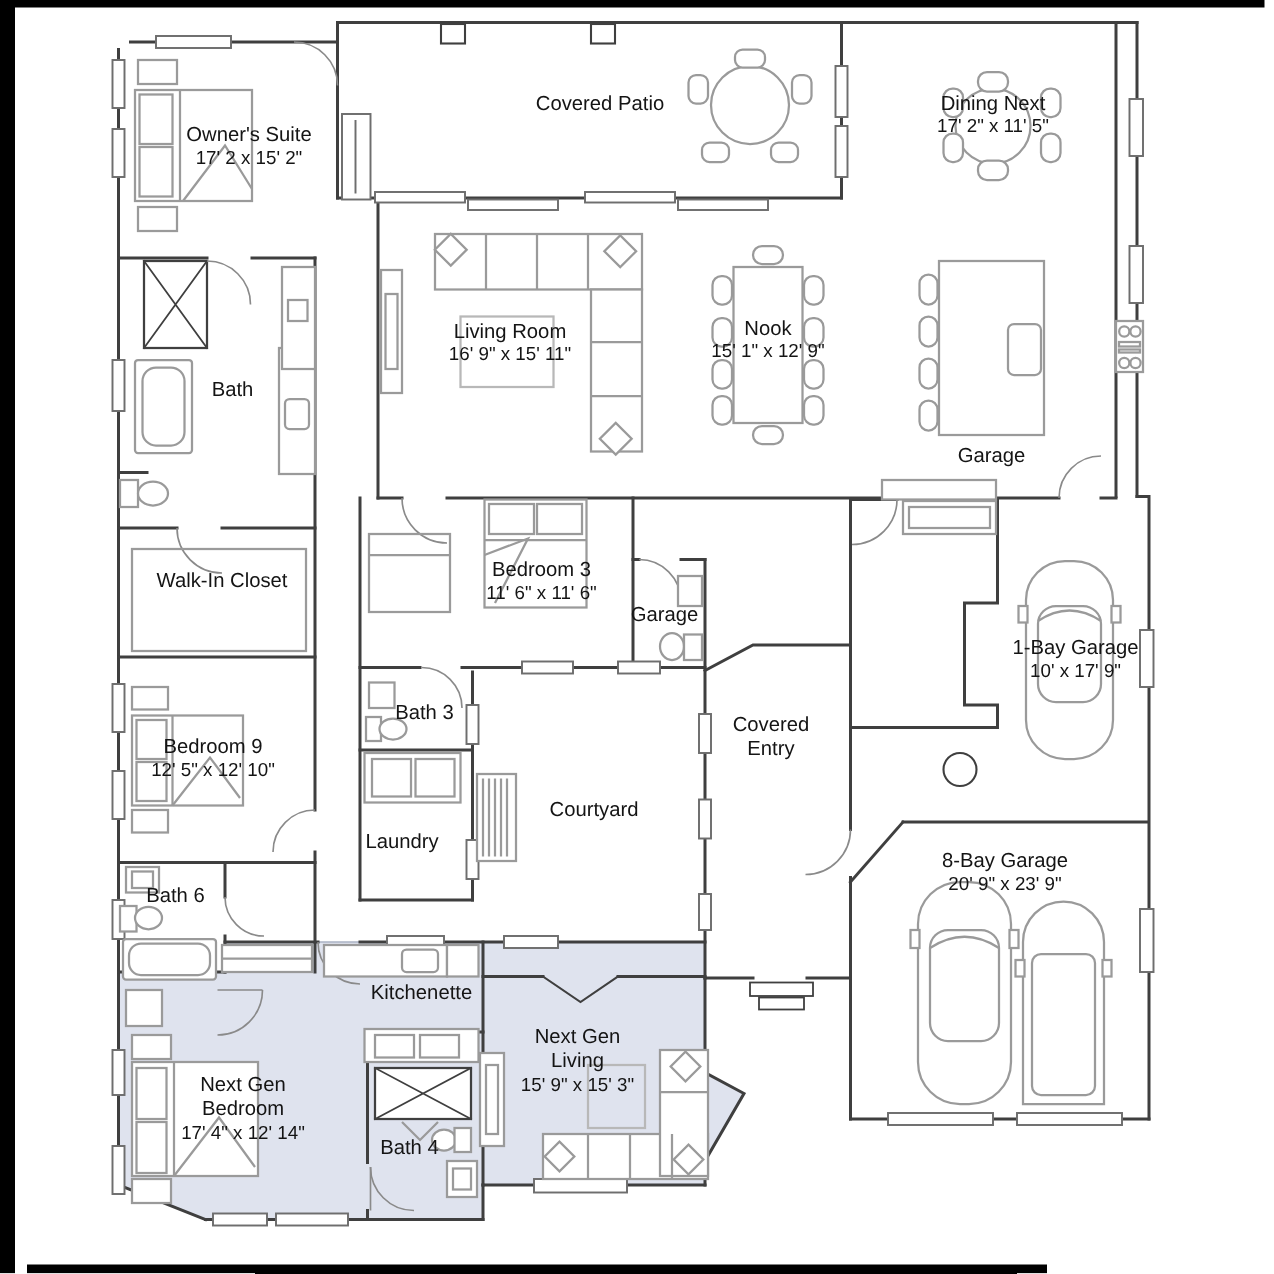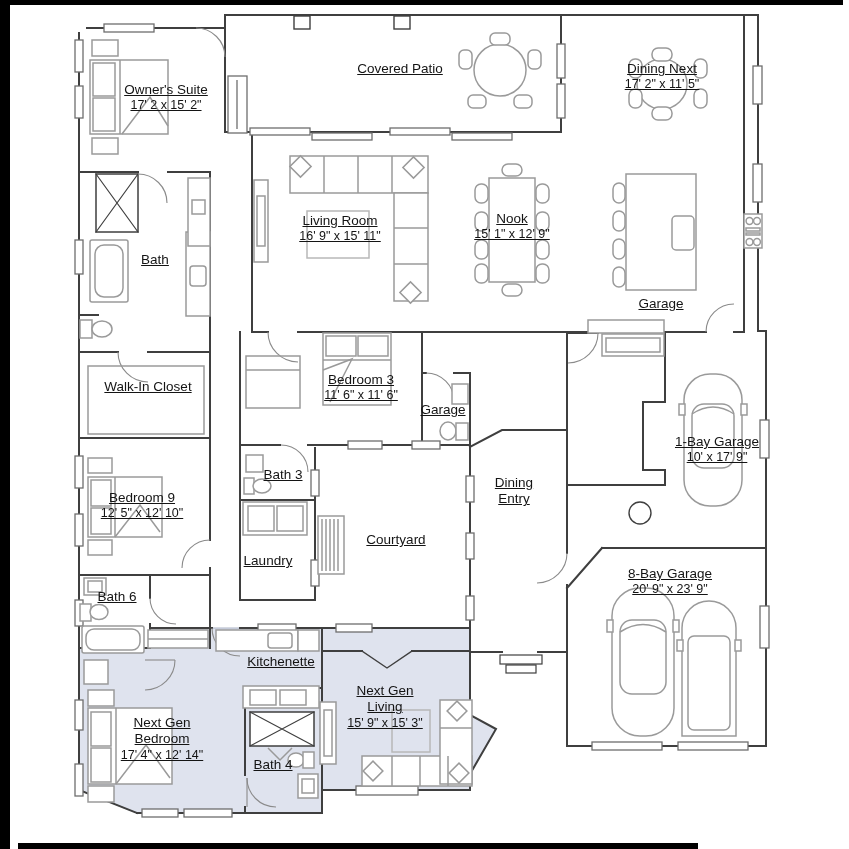--- a/index.html
+++ b/index.html
@@ -5,21 +5,21 @@
   html,body{margin:0;padding:0;background:#fff;}
   .page{position:relative;width:849px;height:849px;background:#ffffff;overflow:hidden;
         font-family:"Liberation Sans", sans-serif;}
   .frame{position:absolute;background:#000;}
   .frame.left{left:0;top:0;width:10px;height:849px;}
   .frame.top{left:0;top:0;width:843px;height:5px;}
   .frame.bottom{left:18px;top:843px;width:680px;height:6px;}
   svg{position:absolute;left:0;top:0;}
   .labels{position:absolute;left:0;top:0;width:100%;height:100%;}
   .room-label{position:absolute;transform:translateX(-50%);text-align:center;
-              color:#141414;line-height:1.22;white-space:nowrap;text-decoration:underline;}
+              color:#141414;line-height:1.22;white-space:nowrap;}
   .rname{display:block;font-size:13.5px;}
   .rdims{display:block;font-size:12.5px;}
 </style>
 </head>
 <body>
 
 <div class="page">
 
   <svg width="849" height="849" viewBox="0 0 849 849">
 
@@ -410,33 +410,33 @@
     <div class="room-label" style="left:148px;top:379px">
       <span class="rname">Walk-In Closet</span>
     </div>
     <div class="room-label" style="left:361px;top:372px">
       <span class="rname">Bedroom 3</span>
       <span class="rdims">11' 6" x 11' 6"</span>
     </div>
     <div class="room-label" style="left:443px;top:402px">
       <span class="rname">Garage</span>
     </div>
-    <div class="room-label" style="left:717px;top:434px">
+    <div class="room-label" style="left:717px;top:424px">
       <span class="rname">1-Bay Garage</span>
       <span class="rdims">10' x 17' 9"</span>
     </div>
     <div class="room-label" style="left:142px;top:490px">
       <span class="rname">Bedroom 9</span>
       <span class="rdims">12' 5" x 12' 10"</span>
     </div>
     <div class="room-label" style="left:283px;top:467px">
       <span class="rname">Bath 3</span>
     </div>
     <div class="room-label" style="left:514px;top:475px">
-      <span class="rname">Dining</span>
+      <span class="rname">Covered</span>
       <span class="rname">Entry</span>
     </div>
     <div class="room-label" style="left:396px;top:532px">
       <span class="rname">Courtyard</span>
     </div>
     <div class="room-label" style="left:268px;top:553px">
       <span class="rname">Laundry</span>
     </div>
     <div class="room-label" style="left:117px;top:589px">
       <span class="rname">Bath 6</span>

